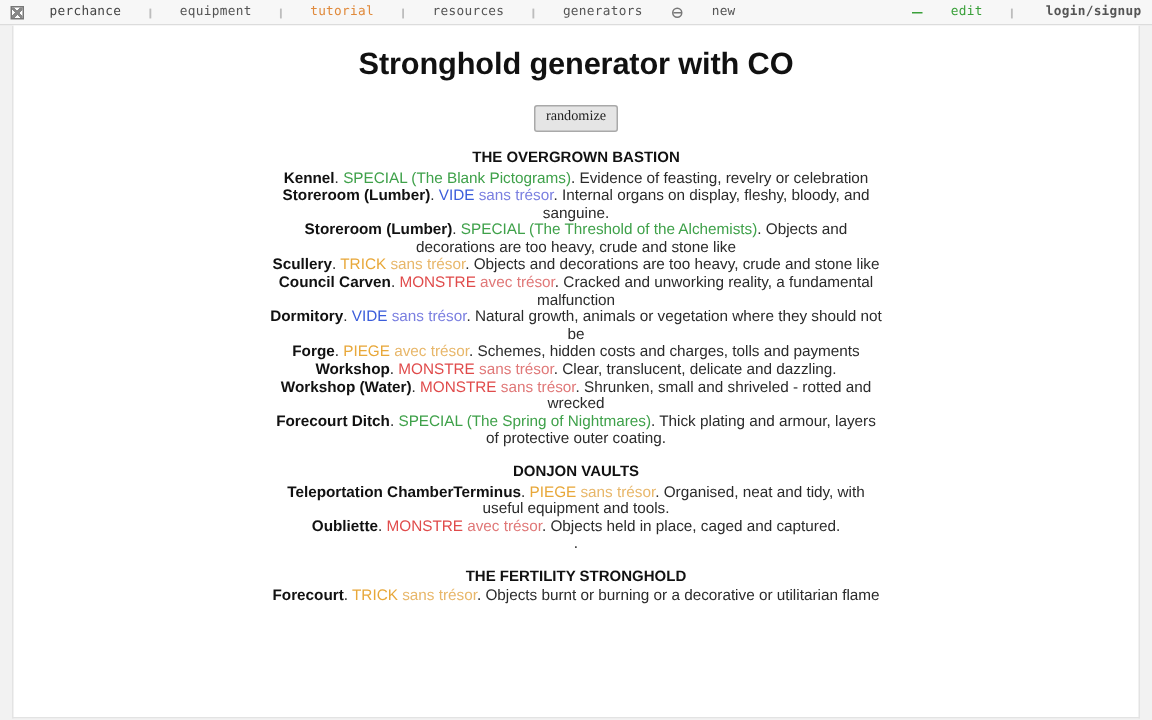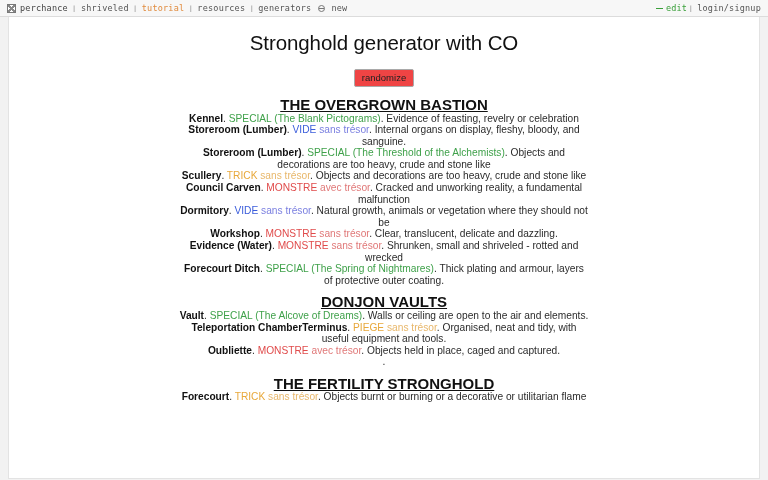--- a/index.html
+++ b/index.html
@@ -19,22 +19,22 @@
     border-bottom: 1px solid #dcdcdc;
     display: flex;
     align-items: center;
     padding: 0 7px;
     font-size: 8.5px;
     font-family: "DejaVu Sans Mono", monospace;
     color: #555;
     letter-spacing: .2px;
     white-space: nowrap;
   }
-  #topnav .left { display: flex; align-items: center; gap: 0; flex: 1; }
-  #topnav .right { display: flex; align-items: center; gap: 0; }
+  #topnav .left { display: flex; align-items: center; gap: 13px; flex: 1; }
+  #topnav .right { display: flex; align-items: center; gap: 16px; }
 
   .logo-icon {
     width: 9px; height: 9px;
     border: 1px solid #777;
     background:
       linear-gradient(135deg, transparent 40%, #888 40%, #888 60%, transparent 60%),
       linear-gradient(45deg, transparent 40%, #888 40%, #888 60%, transparent 60%),
       #fff;
     display: inline-block;
     margin-right: 4px;
@@ -70,21 +70,21 @@
     border-top: 1px solid #777;
   }
   .dash-icon {
     display: inline-block;
     width: 7px;
     border-top: 1.5px solid #3aa03a;
     margin-right: 3px;
     flex: none;
   }
   .edit-link { color: #3aa03a; text-decoration: none; cursor: pointer; }
-  .login-link { color: #555; text-decoration: none; padding-left: 3px; cursor: pointer; }
+  .login-link { color: #555; text-decoration: none; padding-left: 3px; cursor: pointer; font-weight: bold; }
 
   
   #page {
     width: 768px;
     height: 463px;
     padding: 0 8px 0 8px;
     background: #f2f2f2;
   }
   #sheet {
     background: #fff;
@@ -93,55 +93,54 @@
     width: 100%;
     height: 462px;
     overflow: hidden;
     padding: 14px 0 0 0;
   }
 
   h1#title {
     margin: 0;
     text-align: center;
     font-size: 20.5px;
-    font-weight: normal;
+    font-weight: bold;
     color: #111;
     letter-spacing: -0.1px;
     line-height: 24px;
   }
 
   #btn-wrap { text-align: center; margin-top: 12px; }
   #randomize {
-    font-family: Liberation Sans, sans-serif;
+    font-family: Liberation Serif, serif;
     font-size: 9.5px;
     color: #222;
-    background: #ef4444;
+    background: #e5e5e5;
     border: 1px solid #a9a9a9;
     border-radius: 2px;
     padding: 2px 7px 3px;
     cursor: pointer;
     line-height: 11px;
   }
 
   #content {
     width: 410px;
     margin: 11px auto 0;
     font-size: 10.2px;
     line-height: 11.6px;
     color: #2b2b2b;
     text-align: center;
   }
 
   .section { margin: 0; }
   .section + .section { margin-top: 9px; }
   .section-title {
     font-weight: bold;
-    text-decoration: underline;
     color: #111;
-    font-size: 15px;
+    font-size: 10px;
     line-height: 13.5px;
     margin-bottom: 1px;
   }
   .room { margin: 0; }
   .room-name { font-weight: bold; color: #111; }
   .kind { }
   .kind.special { color: #3fa14a; }
   .kind.vide    { color: #3b5ddb; }
   .kind.monstre { color: #e04b4b; }
   .kind.trick   { color: #e8a83a; }
@@ -154,21 +153,21 @@
   .spacer-dot { line-height: 11.6px; color: #2b2b2b; }
 </style>
 </head>
 <body>
 
 <div id="topnav">
   <div class="left">
     <span class="logo-icon"></span>
     <a class="nav-link brand">perchance</a>
     <span class="nav-sep">❙</span>
-    <a class="nav-link">shriveled</a>
+    <a class="nav-link">equipment</a>
     <span class="nav-sep">❙</span>
     <a class="nav-link active">tutorial</a>
     <span class="nav-sep">❙</span>
     <a class="nav-link">resources</a>
     <span class="nav-sep">❙</span>
     <a class="nav-link">generators</a>
     <span class="globe-icon"></span>
     <a class="nav-link">new</a>
   </div>
   <div class="right">
@@ -190,27 +189,27 @@
 
     <div id="content">
         <div class="section">
           <div class="section-title">THE OVERGROWN BASTION</div>
           <div class="room"><span class="room-name">Kennel</span>. <span class="kind special">SPECIAL (The Blank Pictograms)</span>. <span class="desc">Evidence of feasting, revelry or celebration</span></div>
           <div class="room"><span class="room-name">Storeroom (Lumber)</span>. <span class="kind vide">VIDE</span> <span class="treasure sans-vide">sans trésor</span>. <span class="desc">Internal organs on display, fleshy, bloody, and sanguine.</span></div>
           <div class="room"><span class="room-name">Storeroom (Lumber)</span>. <span class="kind special">SPECIAL (The Threshold of the Alchemists)</span>. <span class="desc">Objects and decorations are too heavy, crude and stone like</span></div>
           <div class="room"><span class="room-name">Scullery</span>. <span class="kind trick">TRICK</span> <span class="treasure sans-trick">sans trésor</span>. <span class="desc">Objects and decorations are too heavy, crude and stone like</span></div>
           <div class="room"><span class="room-name">Council Carven</span>. <span class="kind monstre">MONSTRE</span> <span class="treasure sans-monstre">avec trésor</span>. <span class="desc">Cracked and unworking reality, a fundamental malfunction</span></div>
           <div class="room"><span class="room-name">Dormitory</span>. <span class="kind vide">VIDE</span> <span class="treasure sans-vide">sans trésor</span>. <span class="desc">Natural growth, animals or vegetation where they should not be</span></div>
+          <div class="room"><span class="room-name">Forge</span>. <span class="kind piege">PIEGE</span> <span class="treasure sans-piege">avec trésor</span>. <span class="desc">Schemes, hidden costs and charges, tolls and payments</span></div>
           <div class="room"><span class="room-name">Workshop</span>. <span class="kind monstre">MONSTRE</span> <span class="treasure sans-monstre">sans trésor</span>. <span class="desc">Clear, translucent, delicate and dazzling.</span></div>
-          <div class="room"><span class="room-name">Evidence (Water)</span>. <span class="kind monstre">MONSTRE</span> <span class="treasure sans-monstre">sans trésor</span>. <span class="desc">Shrunken, small and shriveled - rotted and wrecked</span></div>
+          <div class="room"><span class="room-name">Workshop (Water)</span>. <span class="kind monstre">MONSTRE</span> <span class="treasure sans-monstre">sans trésor</span>. <span class="desc">Shrunken, small and shriveled - rotted and wrecked</span></div>
           <div class="room"><span class="room-name">Forecourt Ditch</span>. <span class="kind special">SPECIAL (The Spring of Nightmares)</span>. <span class="desc">Thick plating and armour, layers of protective outer coating.</span></div>
         </div>
         <div class="section">
           <div class="section-title">DONJON VAULTS</div>
-          <div class="room"><span class="room-name">Vault</span>. <span class="kind special">SPECIAL (The Alcove of Dreams)</span>. <span class="desc">Walls or ceiling are open to the air and elements.</span></div>
           <div class="room"><span class="room-name">Teleportation ChamberTerminus</span>. <span class="kind piege">PIEGE</span> <span class="treasure sans-piege">sans trésor</span>. <span class="desc">Organised, neat and tidy, with useful equipment and tools.</span></div>
           <div class="room"><span class="room-name">Oubliette</span>. <span class="kind monstre">MONSTRE</span> <span class="treasure sans-monstre">avec trésor</span>. <span class="desc">Objects held in place, caged and captured.</span></div>
           <div class="spacer-dot">.</div>
         </div>
         <div class="section">
           <div class="section-title">THE FERTILITY STRONGHOLD</div>
           <div class="room"><span class="room-name">Forecourt</span>. <span class="kind trick">TRICK</span> <span class="treasure sans-trick">sans trésor</span>. <span class="desc">Objects burnt or burning or a decorative or utilitarian flame</span></div>
         </div>
       </div>
 

